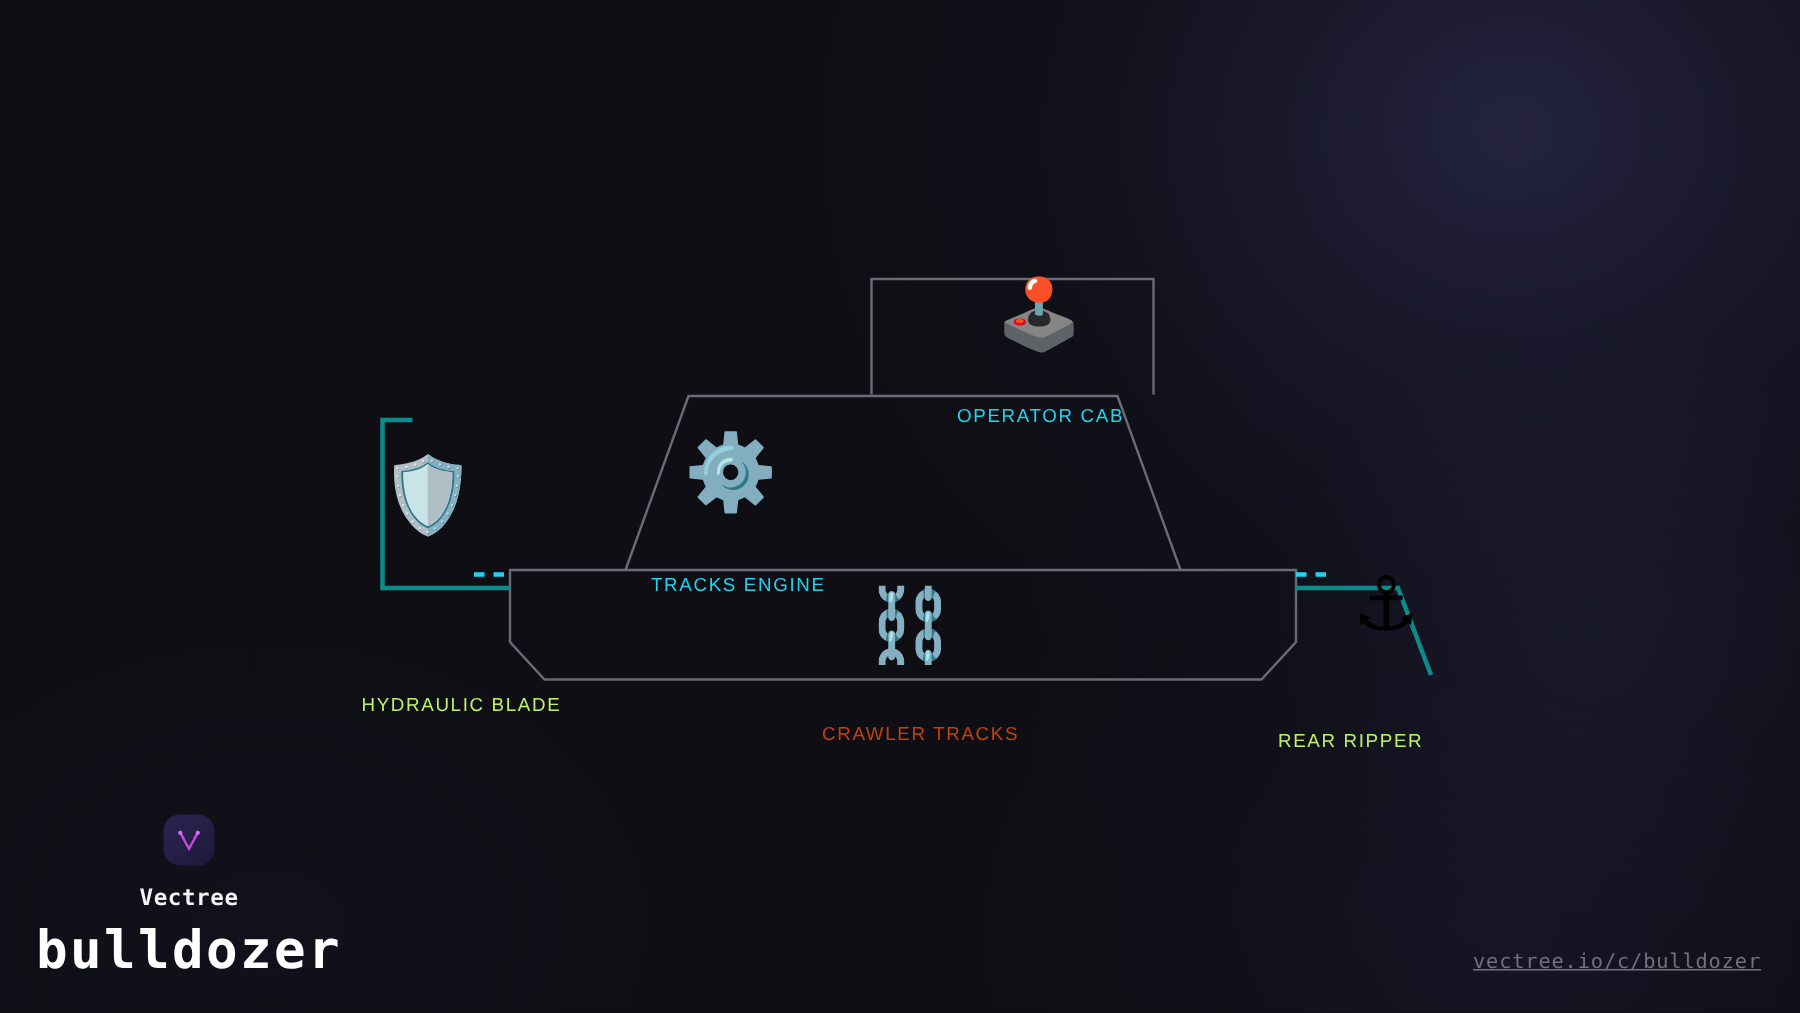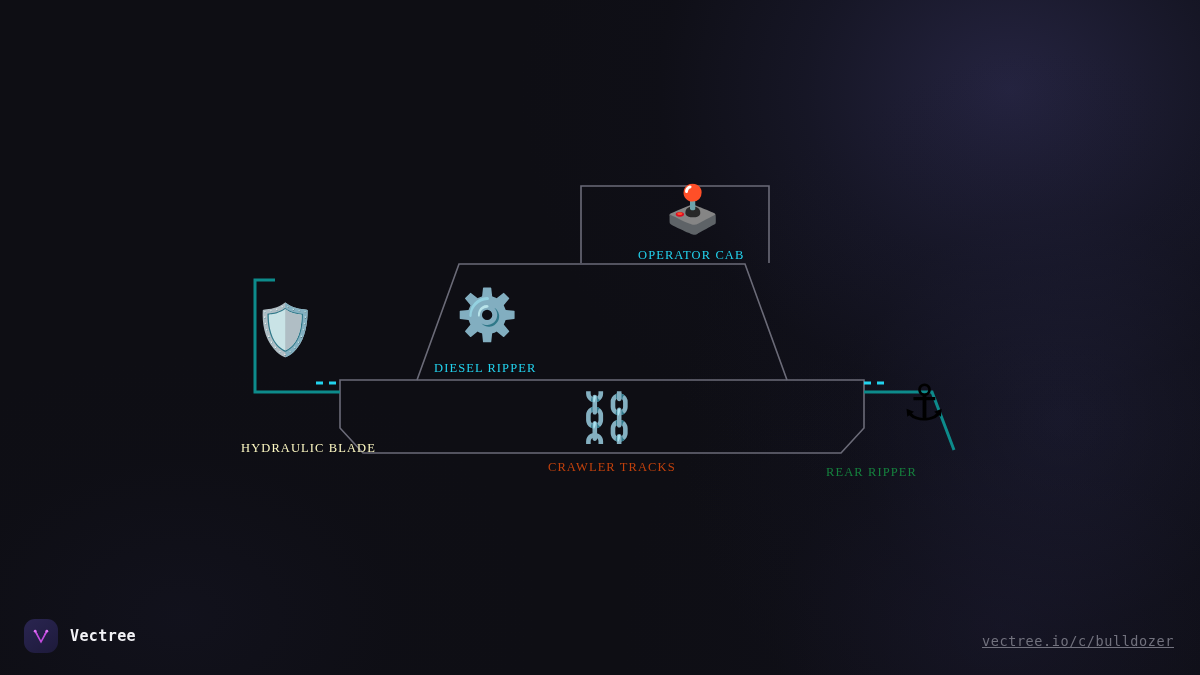--- a/index.html
+++ b/index.html
@@ -85,40 +85,42 @@
     position: absolute;
     font-family: "DejaVu Sans", "Liberation Sans", sans-serif;
     line-height: 1;
     text-align: center;
     user-select: none;
   }
 
   
   .node-label {
     position: absolute;
-    font-family: Liberation Serif, serif;
+    font-family: Liberation Sans, sans-serif;
     font-size: 12.5px;
     letter-spacing: 1.1px;
     white-space: nowrap;
     user-select: none;
+    margin-top: 22px;
   }
 
   
   #footer-brand {
     position: absolute;
     left: 24px;
     bottom: 22px;
     display: flex;
     flex-direction: column;
     gap: 9px;
   }
   #brand-row {
     display: flex;
     align-items: center;
     gap: 12px;
+    flex-direction: column;
   }
   #brand-logo {
     width: 34px;
     height: 34px;
     border-radius: 11px;
     background: linear-gradient(145deg, #2a2550 0%, #231f45 55%, #1d1a3a 100%);
     display: flex;
     align-items: center;
     justify-content: center;
     flex: 0 0 auto;
@@ -179,38 +181,39 @@
   <span class="node-icon" style="left:456px; top:290px; width:58px; font-size:50px;">⚙️</span>
 
   <span class="node-icon" style="left:577px; top:393px; width:58px; font-size:48px;">⛓️</span>
 
   <span class="node-icon" style="left:254px; top:305px; width:56px; font-size:50px;">🛡️</span>
 
   <span class="node-icon" style="left:896px; top:378px; width:56px; font-size:50px;">⚓</span>
 
   <span class="node-label" style="left:638px; top:248px; color:#22d3ee;">OPERATOR CAB</span>
 
-  <span class="node-label" style="left:434px; top:361px; color:#22d3ee;">DIESEL RIPPER</span>
+  <span class="node-label" style="left:434px; top:361px; color:#22d3ee;">TRACKS ENGINE</span>
 
   <span class="node-label" style="left:548px; top:460px; color:#c2410c;">CRAWLER TRACKS</span>
 
-  <span class="node-label" style="left:241px; top:441px; color:#fef9c3;">HYDRAULIC BLADE</span>
-
-  <span class="node-label" style="left:826px; top:465px; color:#15803d;">REAR RIPPER</span>
+  <span class="node-label" style="left:241px; top:441px; color:#bef264;">HYDRAULIC BLADE</span>
+
+  <span class="node-label" style="left:852px; top:465px; color:#bef264;">REAR RIPPER</span>
 
 </div>
 
 <div id="footer-brand">
   <div id="brand-row">
     <div id="brand-logo">
       <svg width="20" height="20" viewBox="0 0 24 24" xmlns="http://www.w3.org/2000/svg">
         <path d="M5.2 6.6 L12 19 L18.8 6.6" fill="none" stroke="#c44ce0" stroke-width="1.9" stroke-linecap="round"></path>
         <path d="M5.2 6.6 L7.6 10.2" fill="none" stroke="#c44ce0" stroke-width="1.6" stroke-linecap="round"></path>
         <path d="M18.8 6.6 L16.4 10.2" fill="none" stroke="#c44ce0" stroke-width="1.6" stroke-linecap="round"></path>
         <circle cx="5.0" cy="6.2" r="1.7" fill="#e06ff5"></circle>
         <circle cx="19.0" cy="6.2" r="1.7" fill="#e06ff5"></circle>
       </svg>
     </div>
     <span id="brand-name">Vectree</span>
   </div>
+  <div id="page-title">bulldozer</div>
 </div>
 
 <div id="footer-url">vectree.io/c/bulldozer</div>
 
 </body></html>

